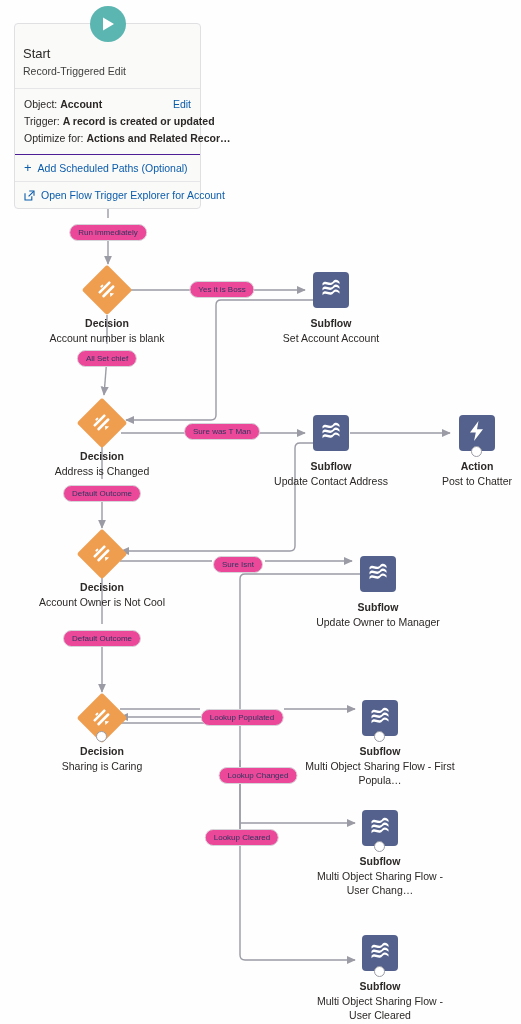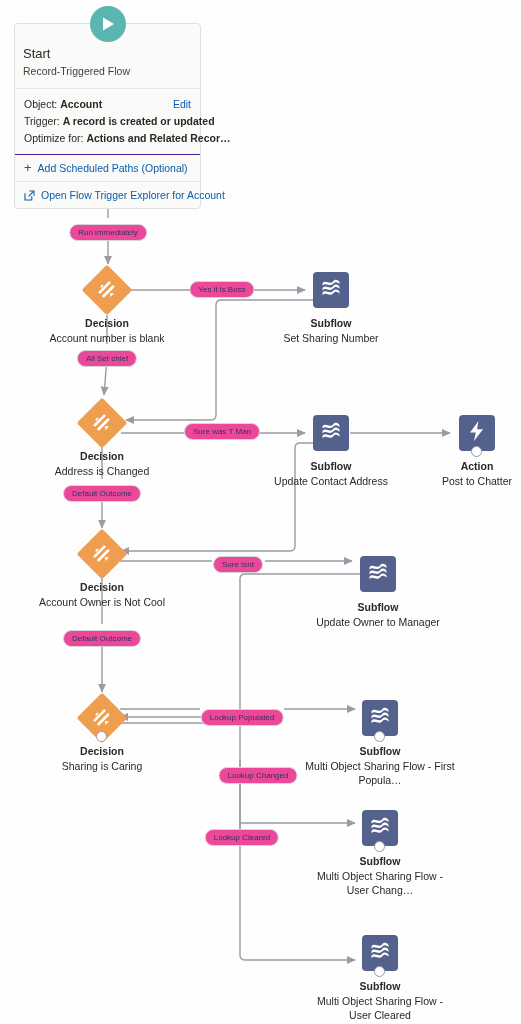--- a/index.html
+++ b/index.html
@@ -250,21 +250,21 @@
   </svg>
 
   <div class="start-card">
     <div class="play-icon">
       <svg width="14" height="16" viewBox="0 0 14 16">
         <polygon points="2,1.5 13,8 2,14.5" fill="#ffffff"></polygon>
       </svg>
     </div>
     <div class="start-head">
       <div class="start-title">Start</div>
-      <div class="start-sub">Record-Triggered Flow</div>
+      <div class="start-sub">Record-Triggered Edit</div>
     </div>
     <div class="start-rows">
       <div class="start-row">
         <span>Object:</span>
         <span class="val">Account</span>
         <span class="edit-link">Edit</span>
       </div>
       <div class="start-row">
         <span>Trigger:</span>
         <span class="val">A record is created or updated</span>
@@ -308,21 +308,21 @@
       </div>
       <div class="node" style="left: 331px; top: 272px;">
         <div class="sq">
           <span><svg width="22" height="20" viewBox="0 0 22 20">
               <path d="M2.5,5.2 C6,1.2 9.5,7.2 13,3.4 C16,0.2 18.5,2.6 19.5,4.0 L19.5,6.2 C18.5,4.8 16,2.6 13,5.8 C9.5,9.6 6,3.6 2.5,7.6 Z" fill="#ffffff"></path>
               <path d="M2.5,10.0 C6,6.0 9.5,12.0 13,8.2 C16,5.0 18.5,7.4 19.5,8.8 L19.5,11.0 C18.5,9.6 16,7.4 13,10.6 C9.5,14.4 6,8.4 2.5,12.4 Z" fill="#ffffff"></path>
               <path d="M2.5,14.8 C6,10.8 9.5,16.8 13,13.0 C16,9.8 18.5,12.2 19.5,13.6 L19.5,15.8 C18.5,14.4 16,12.2 13,15.4 C9.5,19.2 6,13.2 2.5,17.2 Z" fill="#ffffff"></path>
             </svg></span>
         </div>
         <div class="node-title">Subflow</div>
-        <div class="node-sub">Set Sharing Number</div>
+        <div class="node-sub">Set Account Account</div>
       </div>
       <div class="node" style="left: 102px; top: 405px;">
         <div class="diamond-wrap">
           <div class="diamond"></div>
           <div class="diamond-inner">
             <svg width="20" height="18" viewBox="0 0 20 18">
               <rect x="2" y="4.2" width="16" height="2.6" rx="1.1" fill="#ffffff"></rect>
               <rect x="7.4" y="1.6" width="3.4" height="2" rx="1" fill="#ffffff"></rect>
               <rect x="2" y="9.6" width="16" height="2.6" rx="1.1" fill="#ffffff"></rect>
               <polygon points="10,13.2 12.6,16.4 7.4,16.4" fill="#ffffff"></polygon>

